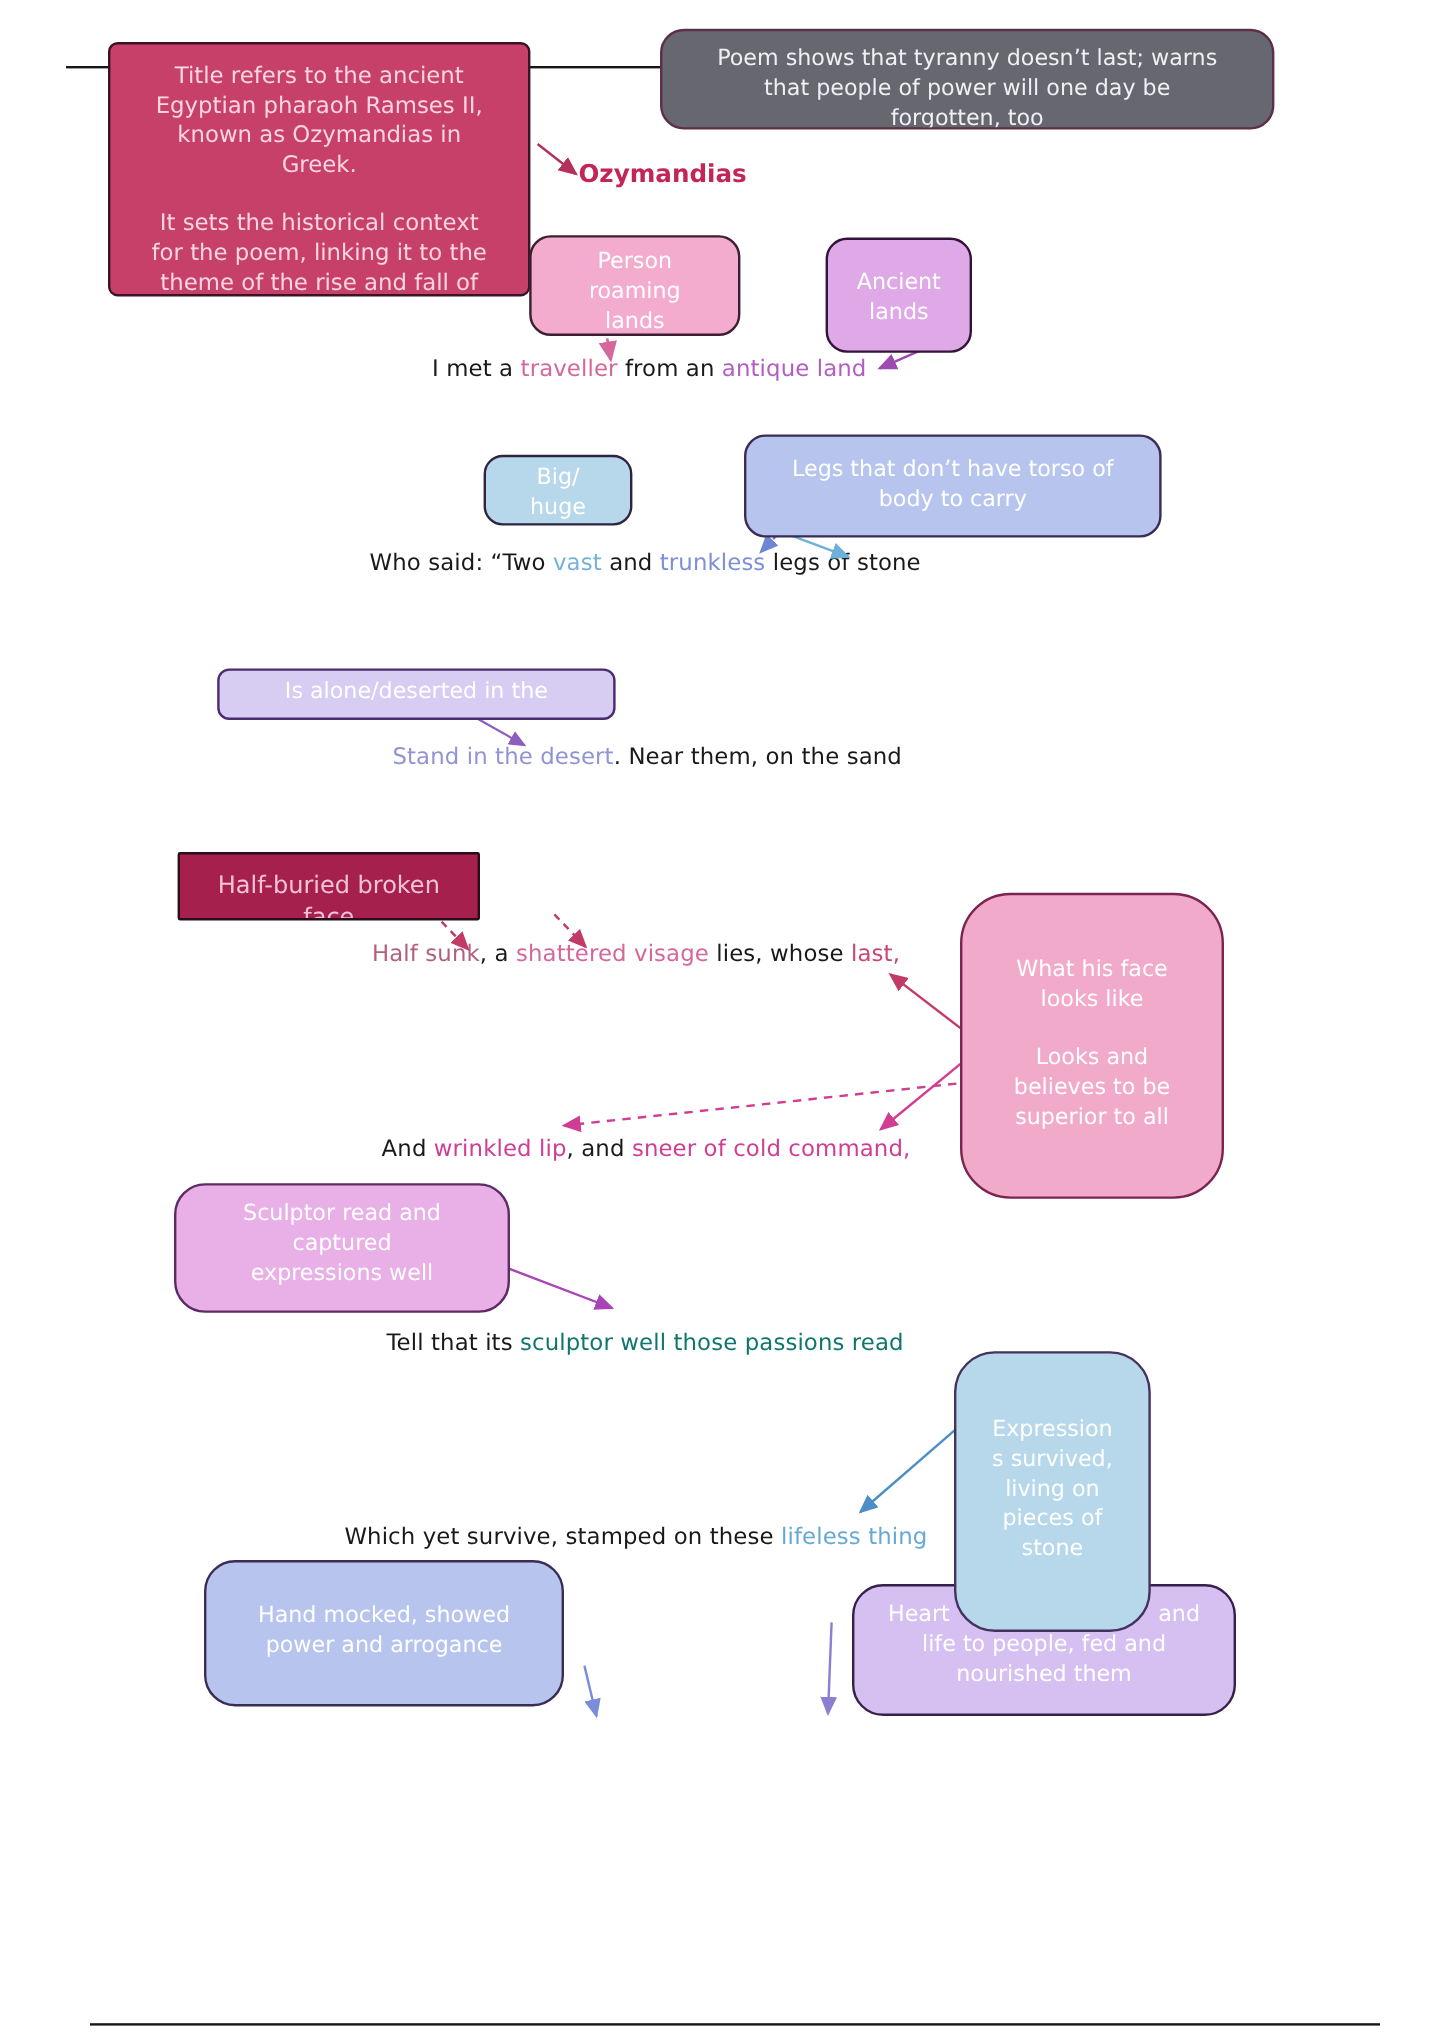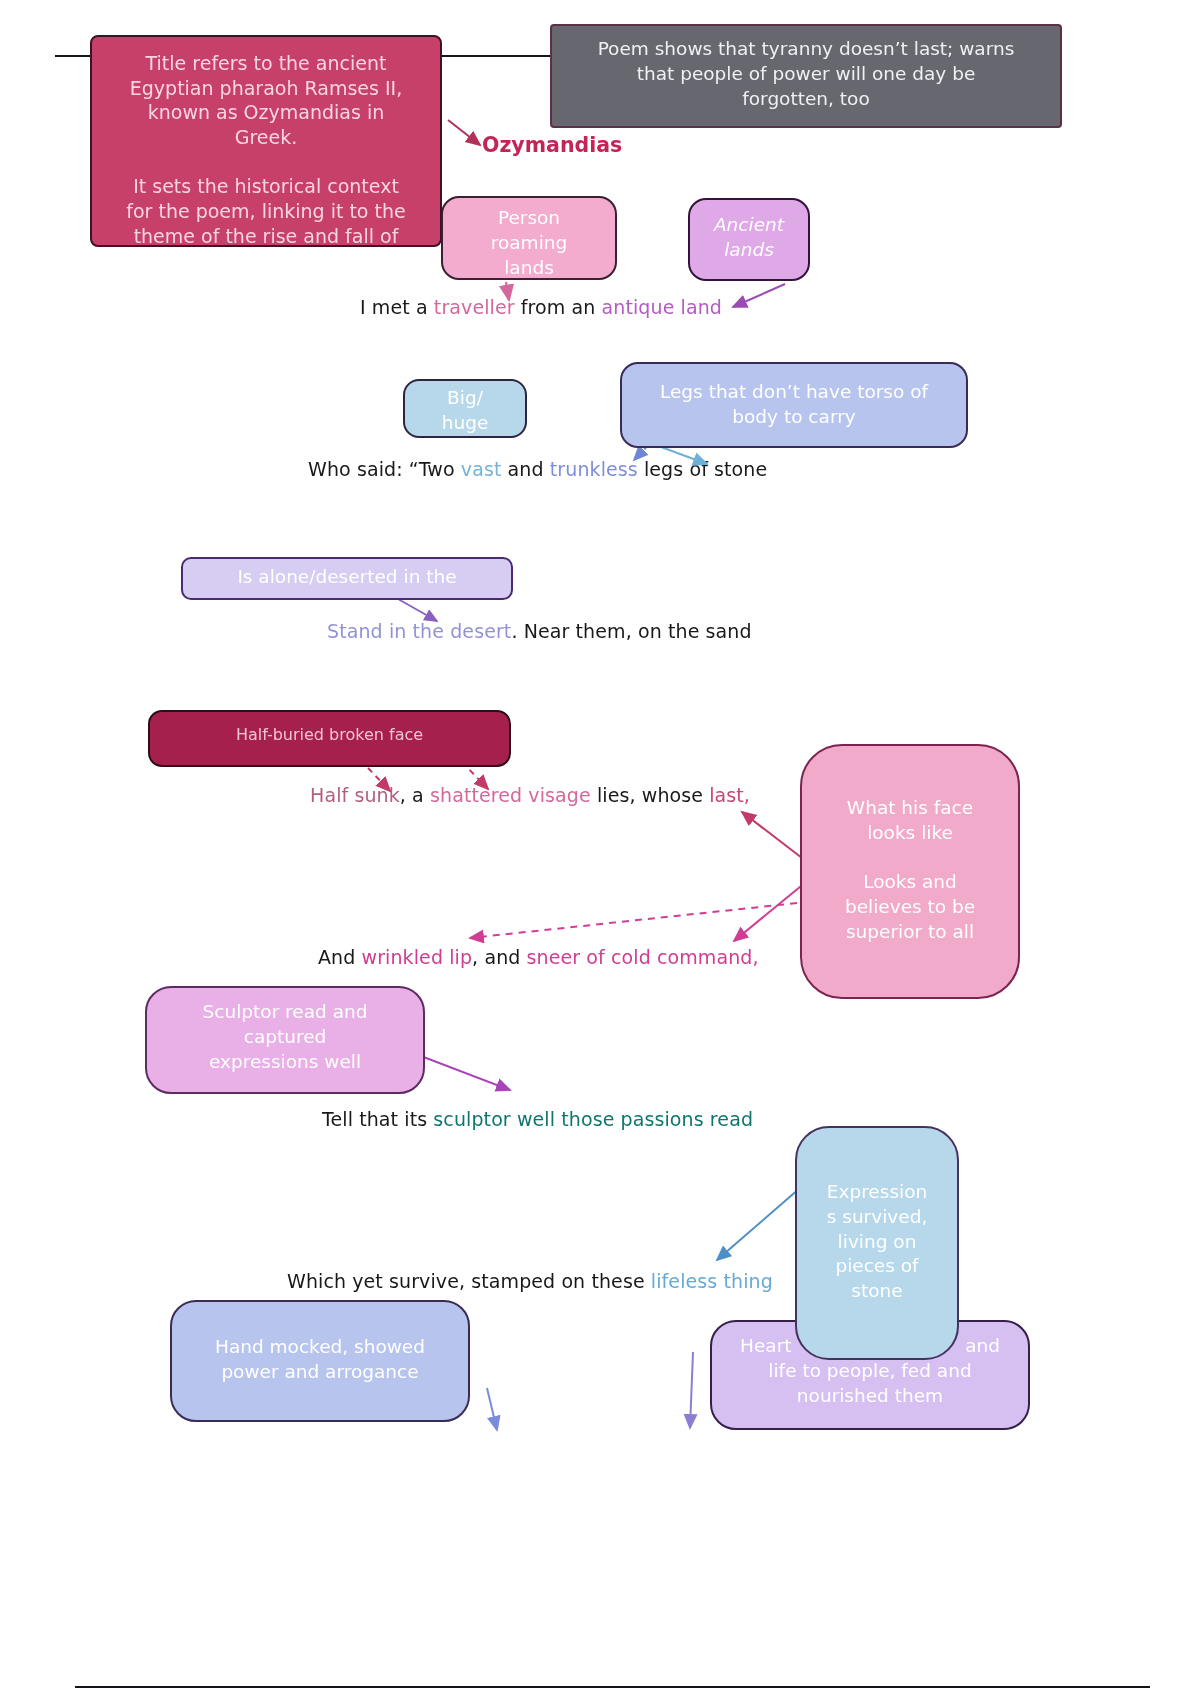--- a/index.html
+++ b/index.html
@@ -18,34 +18,34 @@
     text-align:center;white-space:pre-line;color:#ffffff;
     font-size:18.5px;line-height:1.34;
   }
   .poem-title{
     position:absolute;z-index:4;font-weight:bold;font-size:20.5px;color:#c22556;
   }
   
   #title-note{left:90px;top:35px;width:352px;height:212px;border-radius:8px;
     background:#c6406a;border:2.5px solid #3c1226;color:#fbd5e2;font-size:19px;
     padding:14px 18px;line-height:1.3;}
-  #theme-note{left:550px;top:24px;width:512px;height:104px;border-radius:4px;
+  #theme-note{left:550px;top:24px;width:512px;height:84px;border-radius:20px;
     background:#67676f;border:2.5px solid #5c3048;color:#eef0f2;padding:11px 16px;}
   #traveller-note{left:441px;top:196px;width:176px;height:84px;border-radius:18px;
     background:#f3abce;border:2.5px solid #3c1f33;padding:8px 10px;}
-  #antique-note{left:688px;top:198px;width:122px;height:83px;border-radius:18px;
-    background:#dfa9e7;border:2.5px solid #32143a;padding:13px 8px;font-style:italic;}
+  #antique-note{left:688px;top:198px;width:122px;height:96px;border-radius:18px;
+    background:#dfa9e7;border:2.5px solid #32143a;padding:24px 8px;}
   #vast-note{left:403px;top:379px;width:124px;height:59px;border-radius:16px;
     background:#b6d8ea;border:2.5px solid #2e2440;padding:5px 8px;}
   #trunkless-note{left:620px;top:362px;width:348px;height:86px;border-radius:18px;
     background:#b7c4ee;border:2.5px solid #3a2c55;padding:16px 14px;}
   #desert-note{left:181px;top:557px;width:332px;height:43px;border-radius:10px;
     background:#d7ccf2;border:2.5px solid #4b2a70;padding:6px 10px;}
-  #visage-note{left:148px;top:710px;width:363px;height:57px;border-radius:14px;
-    background:#a5204d;border:2.5px solid #2c0d1c;color:#f4c3d6;font-size:16px;
+  #visage-note{left:148px;top:710px;width:252px;height:57px;border-radius:2px;
+    background:#a5204d;border:2.5px solid #2c0d1c;color:#f4c3d6;font-size:20px;
     padding:12px 10px;}
   #face-note{left:800px;top:744px;width:220px;height:255px;border-radius:42px;
     background:#f2aacb;border:2.5px solid #7c2450;padding:50px 16px;}
   #sculptor-note{left:145px;top:986px;width:280px;height:108px;border-radius:26px;
     background:#e9b0e7;border:2.5px solid #5e2a64;padding:12px 10px;}
   #expressions-note{left:795px;top:1126px;width:164px;height:234px;border-radius:34px;
     background:#b6d8ea;border:2.5px solid #45325e;padding:52px 10px;z-index:6;}
   #hand-note{left:170px;top:1300px;width:300px;height:122px;border-radius:26px;
     background:#b7c4ee;border:2.5px solid #3a2c55;padding:33px 16px;}
   #heart-note{left:710px;top:1320px;width:320px;height:110px;border-radius:26px;

